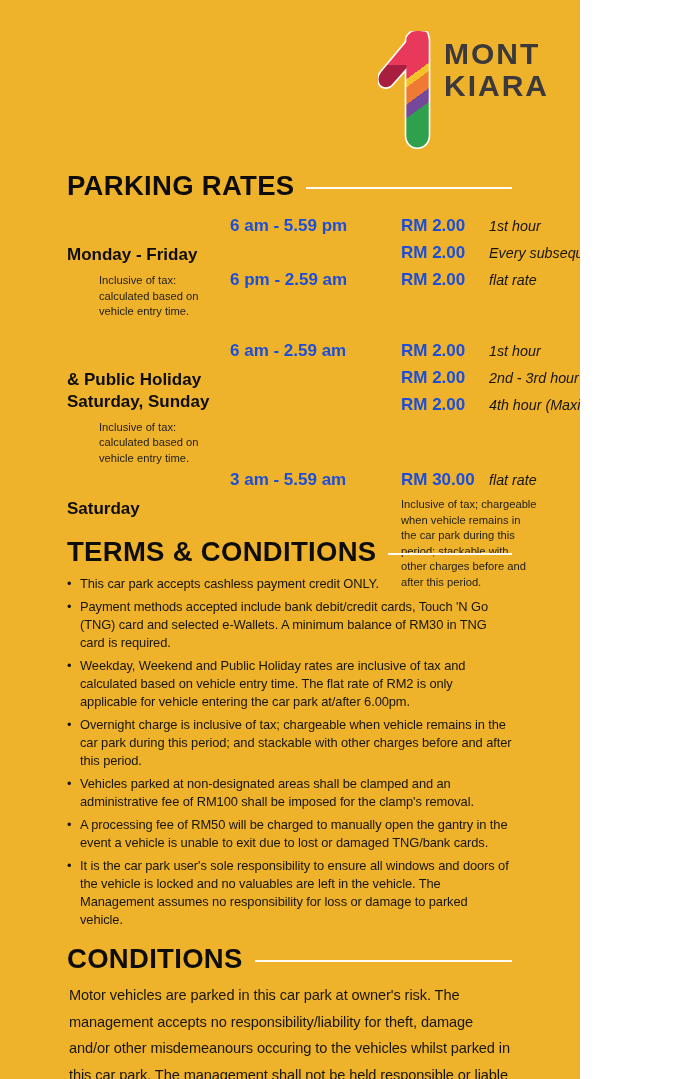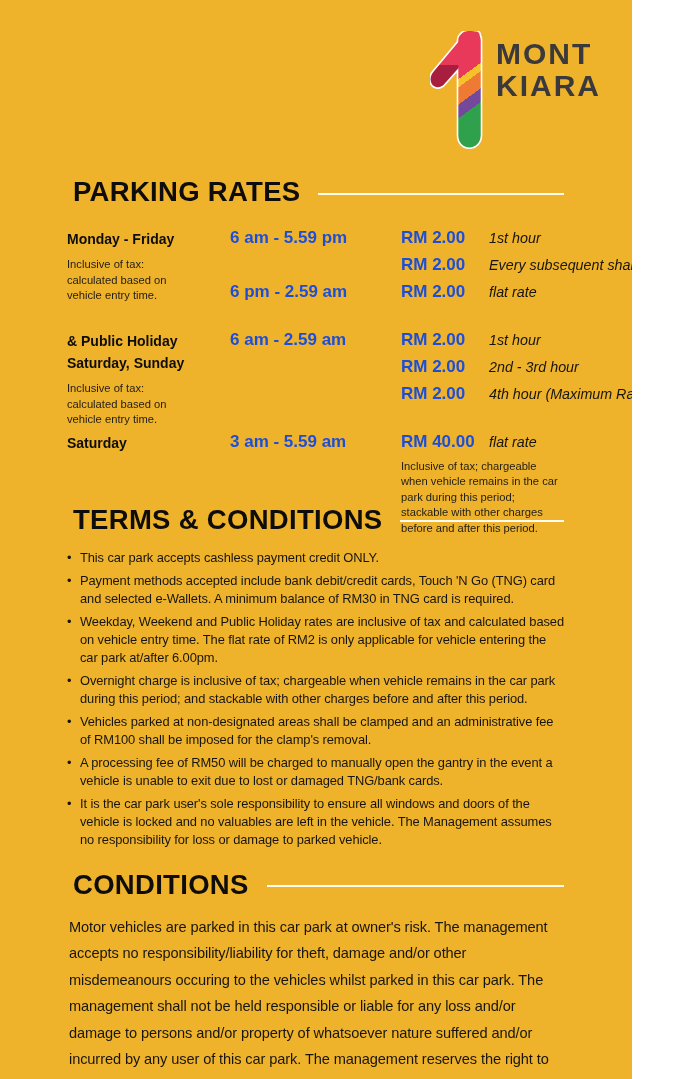--- a/index.html
+++ b/index.html
@@ -1,42 +1,42 @@
 <!DOCTYPE html>
 <html><head>
 <meta charset="utf-8">
 <title>Parking Rates</title>
 <style>
   html,body{margin:0;padding:0;}
   .sheet{
     position:relative;
-    width:632px;height:1079px;
+    width:580px;height:1079px;
     background:#EFB32B;
     font-family:"Liberation Sans", sans-serif;
     color:#151310;
     overflow:hidden;
   }
   
   .logo{position:absolute;top:31px;right:31px;display:flex;align-items:flex-start;gap:13px;}
   .logo svg{width:53px;height:118px;display:block;}
   .logo-text{font-weight:bold;font-size:30px;line-height:32px;letter-spacing:2px;color:#3B393B;margin-top:7px;}
   
   .content{padding:172px 68px 0 67px;}
   .sec-head{display:flex;align-items:center;gap:12px;}
-  .sec-head h2{margin:6px;font-size:27.5px;line-height:28px;font-weight:bold;letter-spacing:0.3px;color:#0e0d0b;white-space:nowrap;}
+  .sec-head h2{margin:0;font-size:27.5px;line-height:28px;font-weight:bold;letter-spacing:0.3px;color:#0e0d0b;white-space:nowrap;}
   .sec-head .rule{flex:1;height:2px;background:#FFFDF2;margin-top:3px;}
   
   .rates{margin-top:16px;}
   .rate-group{display:flex;align-items:flex-start;}
   .rate-group.g1{margin-bottom:21px;}
   .rate-group.g2{margin-bottom:4px;}
   .rg-left{width:157px;flex:none;padding-right:6px;}
-  .rg-label{font-size:14px;font-weight:bold;line-height:22px;color:#0e0d0b;}
+  .rg-label{font-size:17px;font-weight:bold;line-height:22px;color:#0e0d0b;margin-top:28px;}
   .rg-note{margin-top:7px;font-size:11.2px;line-height:15.5px;color:#201d17;}
-  .rg-note span{display:block;}
+  .rg-note span{display:block;margin-left:32px;}
   .rg-grid{flex:1;display:grid;grid-template-columns:171px 84px 1fr;grid-auto-rows:27px;align-items:baseline;}
   .cell-time,.cell-price{font-size:17px;font-weight:bold;white-space:nowrap;color:#1d4ed8;}
   .cell-desc{font-style:italic;font-size:14.3px;padding-left:4px;white-space:nowrap;color:#181510;}
   .footnote{grid-column:2 / 4;max-width:256px;font-size:11.2px;line-height:15.5px;color:#201d17;}
   
   .terms-section{margin-top:14px;}
   .terms{list-style:none;margin:9px 0 0 0;padding:0;}
   .terms li{display:flex;font-size:12.9px;line-height:18px;letter-spacing:-0.1px;margin-bottom:5px;color:#181510;}
   .terms .b{width:13px;flex:none;}
   
@@ -139,21 +139,21 @@
             <div class="cell-desc">4th hour (Maximum Rate)</div>
           </div>
         </div>
 
         <div class="rate-group g3">
           <div class="rg-left">
             <div class="rg-label">Saturday</div>
           </div>
           <div class="rg-grid">
             <div class="cell-time">3 am - 5.59 am</div>
-            <div class="cell-price">RM 40.00</div>
+            <div class="cell-price">RM 30.00</div>
             <div class="cell-desc">flat rate</div>
             <div class="footnote">Inclusive of tax; chargeable when vehicle remains in the car park during this period; stackable with other charges before and after this period.</div>
           </div>
         </div>
 
       </div>
     </section>
 
     <section class="terms-section">
       <div class="sec-head">

